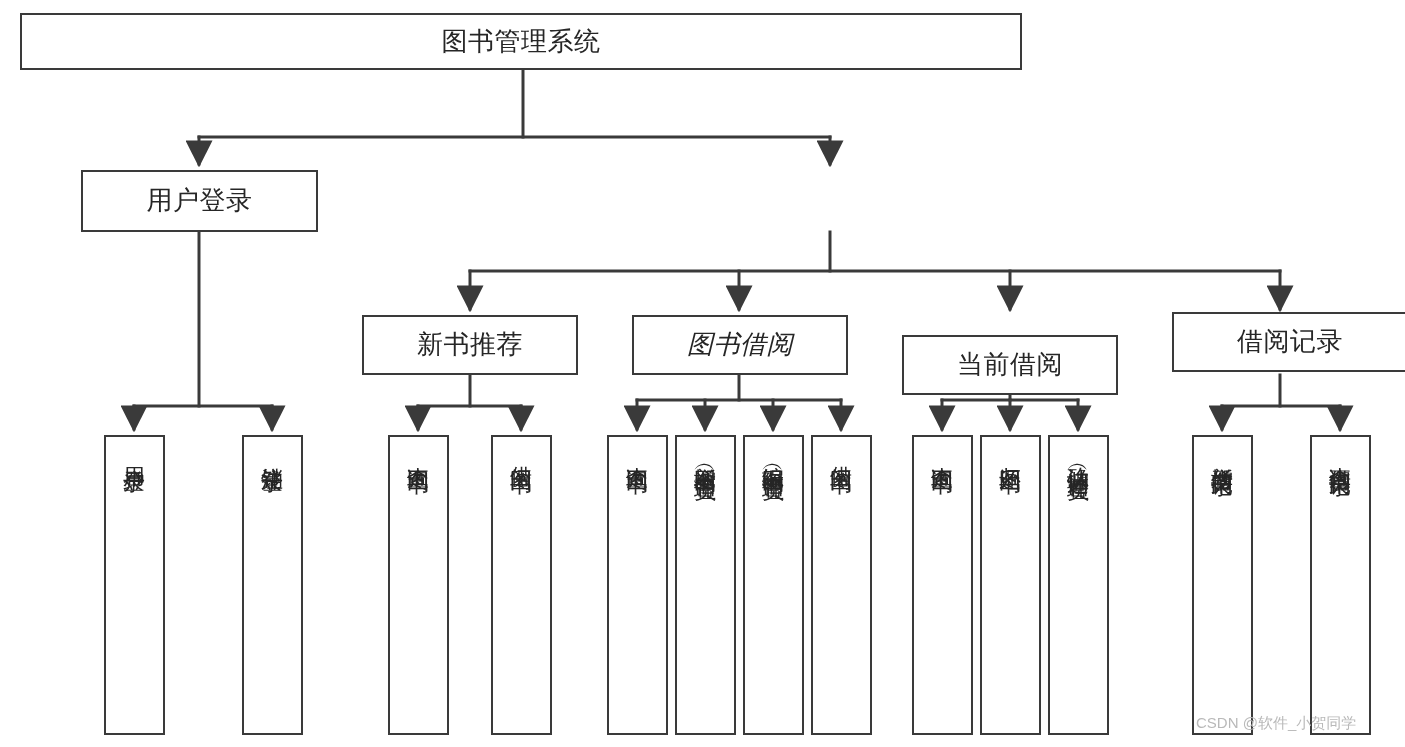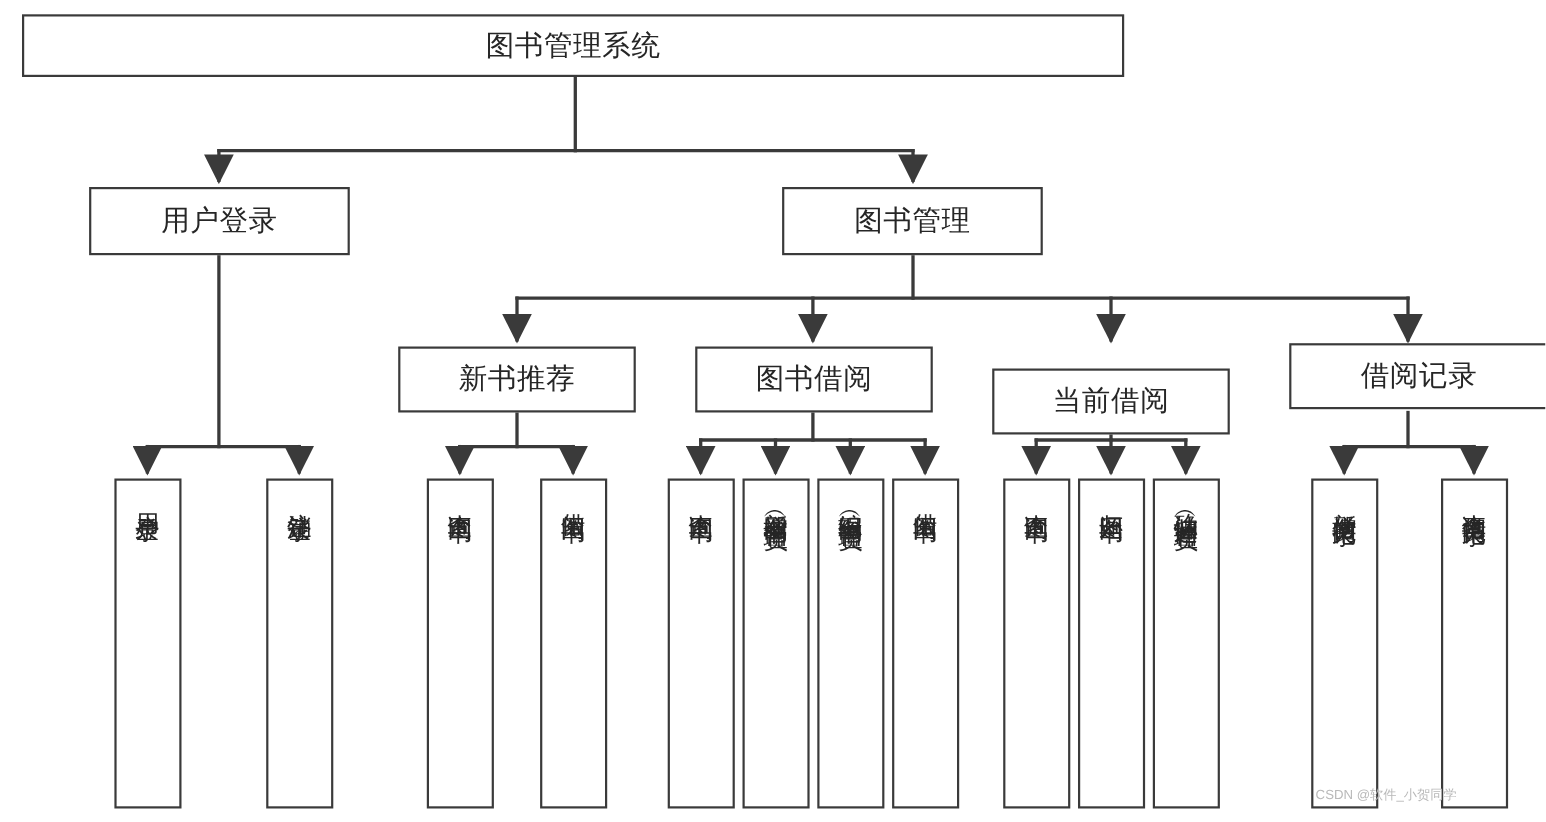--- a/index.html
+++ b/index.html
@@ -56,21 +56,21 @@
     text-orientation: upright;
     font-size: 22px;
     line-height: 1.05;
     letter-spacing: 2px;
     white-space: nowrap;
   }
   .watermark {
     position: absolute;
     left: 1196px;
     top: 714px;
-    font-size: 12px;
+    font-size: 15px;
     color: #b9b9b9;
     white-space: nowrap;
     z-index: 5;
     font-family: "Liberation Sans", "DejaVu Sans", sans-serif;
   }
 </style>
 </head>
 <body>
 
 <div id="canvas">
@@ -129,28 +129,25 @@
     </g>
   </svg>
 
   <div class="node h" style="left:20px; top:13px; width:1002px; height:57px;">
     <span class="label">图书管理系统</span>
   </div>
 
   <div class="node h" style="left:81px; top:170px; width:237px; height:62px;">
     <span class="label">用户登录</span>
   </div>
-  <div class="node h" style="left:711px; top:170px; width:237px; height:62px;">
-    <span class="label">图书管理</span>
-  </div>
 
   <div class="node h" style="left:362px; top:315px; width:216px; height:60px;">
     <span class="label">新书推荐</span>
   </div>
-  <div class="node h" style="left:632px; top:315px; width:216px; height:60px;">
+  <div class="node h" style="left:632px; top:315px; width:216px; height:60px;font-style:italic;">
     <span class="label">图书借阅</span>
   </div>
   <div class="node h" style="left:902px; top:315px; width:216px; height:60px;margin-top:20px;">
     <span class="label">当前借阅</span>
   </div>
   <div class="node h" style="left:1172px; top:312px; width:236px; height:60px;">
     <span class="label">借阅记录</span>
   </div>
 
   <div class="node v" style="left:104px; top:435px; width:61px; height:300px;">

